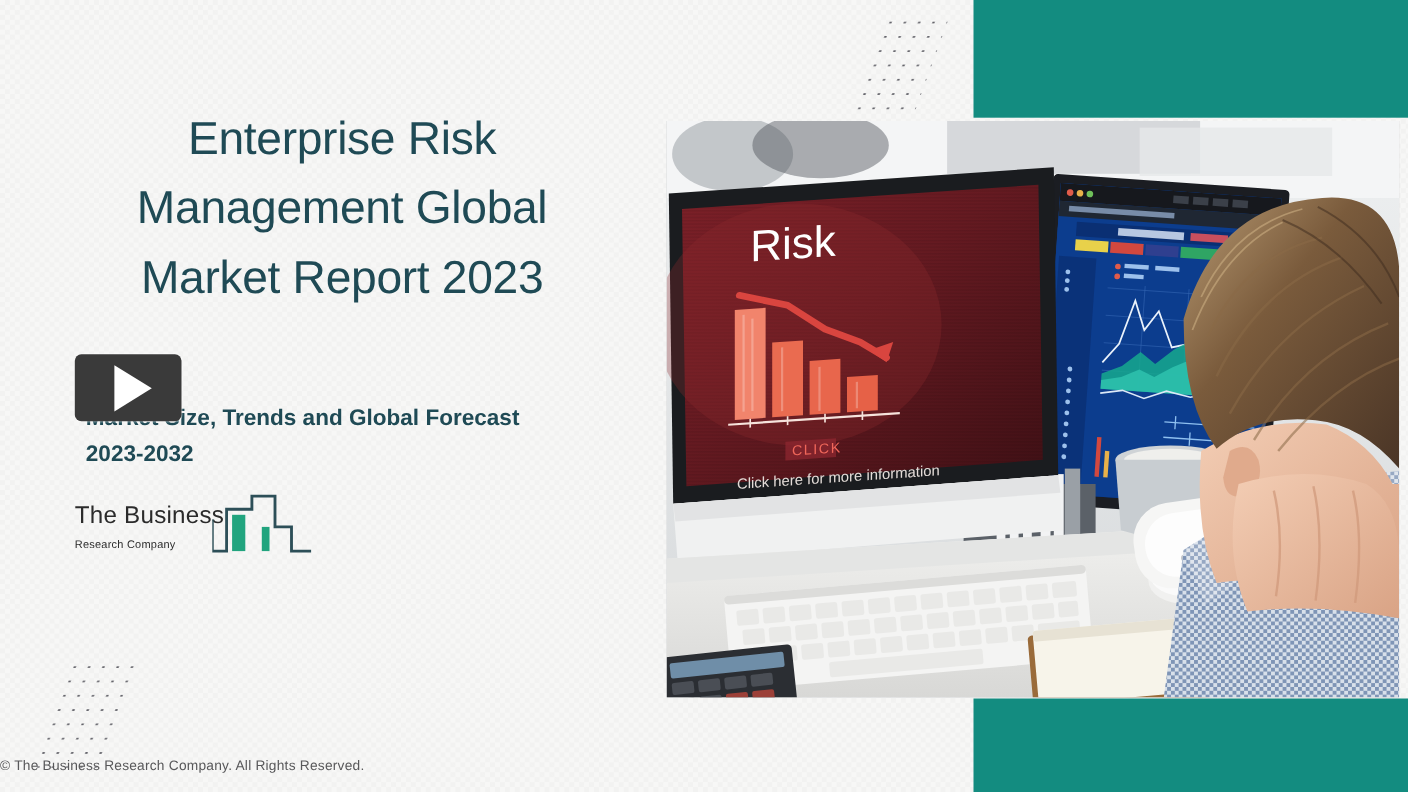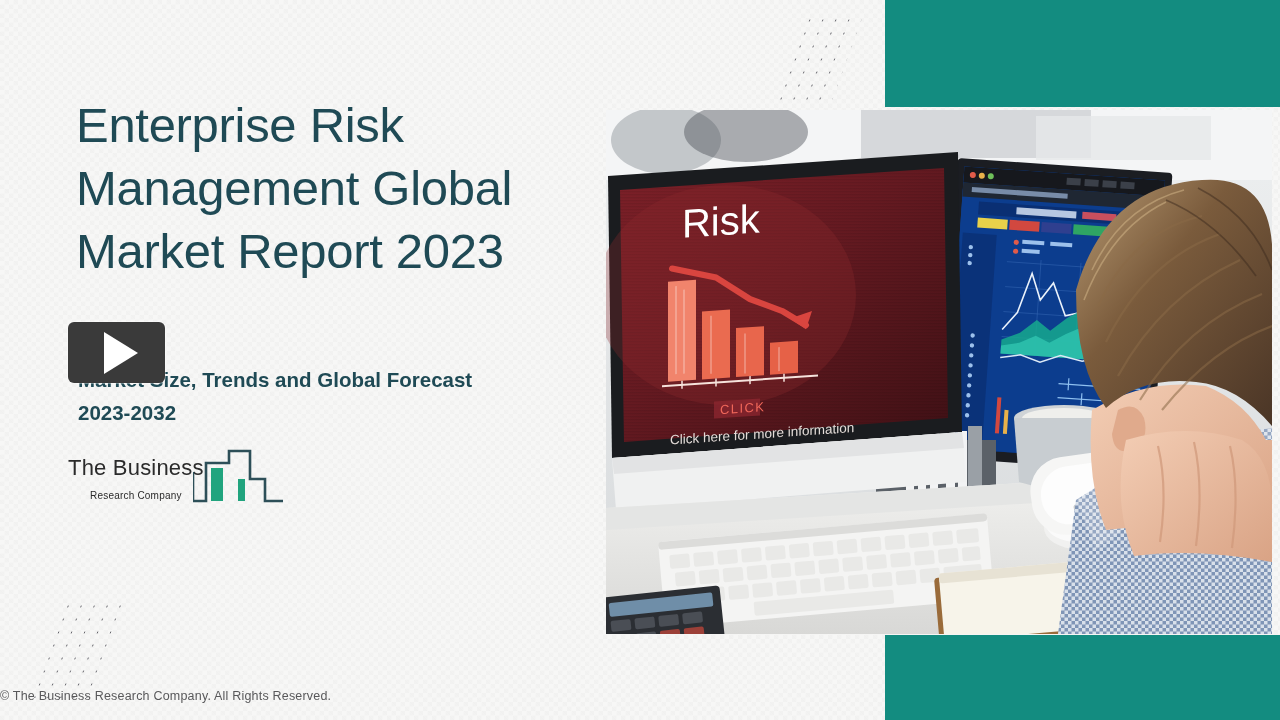--- a/index.html
+++ b/index.html
@@ -50,25 +50,26 @@
   }
   #dots-top    { left: 788px; top: 14px;  width: 58px;  height: 96px; }
   #dots-bottom { left: 46px;  top: 600px; width: 62px;  height: 98px; }
 
   
   #title {
     position: absolute;
     left: 76px;
     top: 94px;
     width: 470px;
-    font-size: 49px;
+    font-size: 42px;
     line-height: 63px;
     font-weight: 400;
     color: #1f4a55;
     letter-spacing: -0.3px;
+    text-align: center;
   }
 
   #subtitle {
     position: absolute;
     left: 78px;
     top: 363px;
     width: 400px;
     font-size: 20.5px;
     line-height: 33px;
     font-weight: bold;
@@ -104,21 +105,20 @@
     left: 68px;
     top: 449px;
     width: 215px;
     height: 62px;
   }
   #logo-text {
     position: absolute;
     left: 0; top: 8px;
     color: #2b2b2b;
     line-height: 1;
-    text-align: center;
   }
   #logo-line1 { font-size: 22px; font-weight: 400; letter-spacing: 0.2px; }
   #logo-line2 { font-size: 10px; font-weight: 400; letter-spacing: 0.2px; margin-top: 12px; }
   #logo-mark { position: absolute; left: 125px; top: 0; }
 
   
   #photo {
     position: absolute;
     left: 606px;
     top: 110px;

